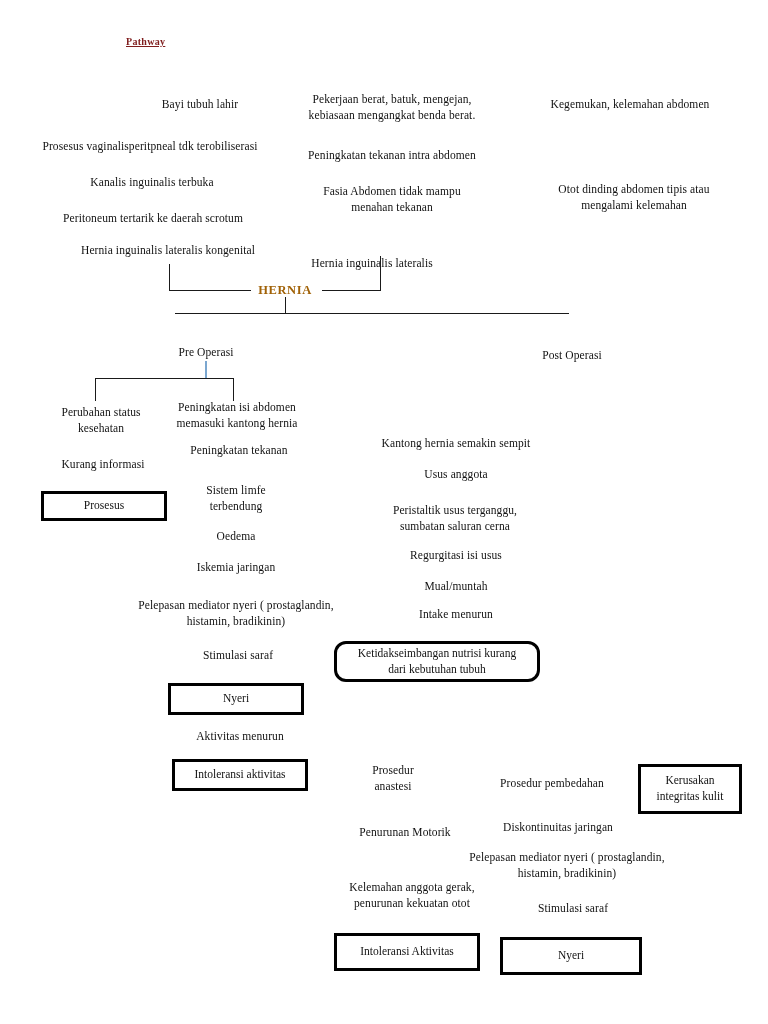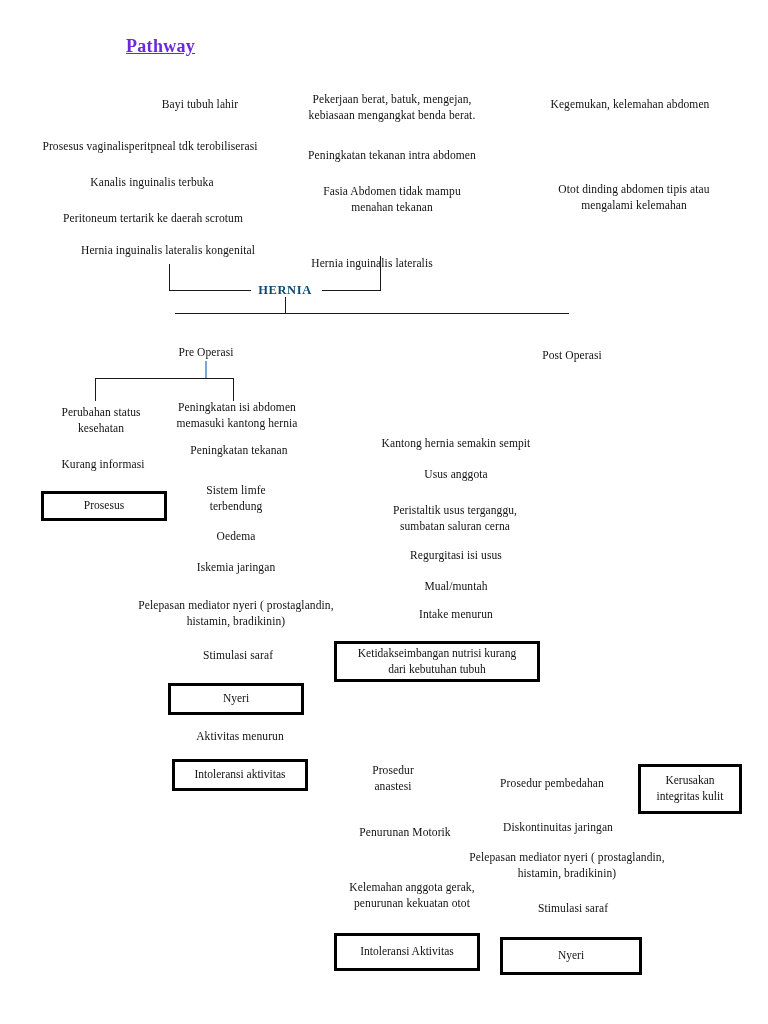--- a/index.html
+++ b/index.html
@@ -25,32 +25,32 @@
     text-align: center;
     font-size: 11.5px;
     line-height: 1.35;
     letter-spacing: 0.1px;
     color: #111111;
     white-space: pre-line;
   }
   .title {
     position: absolute;
     font-weight: bold;
-    font-size: 18px;
+    font-size: 10px;
     text-decoration: underline;
     letter-spacing: 0.3px;
-    color: #6d28d9;
+    color: #7f1d1d;
   }
   .hernia-label {
     position: absolute;
     font-weight: bold;
     font-size: 12.5px;
     letter-spacing: 0.6px;
     text-align: center;
-    color: #0c4a6e;
+    color: #a16207;
   }
   
   .boxnode {
     position: absolute;
     border: 3px solid #000000;
     background: #ffffff;
     box-sizing: border-box;
     display: flex;
     align-items: center;
     justify-content: center;
@@ -165,21 +165,21 @@
 
   <div class="node" style="left:348px; top:503px; width:214px;">Peristaltik usus terganggu,
 sumbatan saluran cerna</div>
 
   <div class="node" style="left:352px; top:548px; width:208px;">Regurgitasi isi usus</div>
 
   <div class="node" style="left:352px; top:579px; width:208px;">Mual/muntah</div>
 
   <div class="node" style="left:352px; top:607px; width:208px;">Intake menurun</div>
 
-  <div class="boxnode" style="left:334px; top:641px; width:206px; height:41px;">Ketidakseimbangan nutrisi kurang
+  <div class="boxnode" style="left:334px; top:641px; width:206px; height:41px;border-radius:12px;">Ketidakseimbangan nutrisi kurang
 dari kebutuhan tubuh</div>
 
   <div class="node" style="left:348px; top:763px; width:90px;">Prosedur
 anastesi</div>
 
   <div class="node" style="left:340px; top:825px; width:130px;">Penurunan Motorik</div>
 
   <div class="node" style="left:330px; top:880px; width:164px;">Kelemahan anggota gerak,
 penurunan kekuatan otot</div>
 

